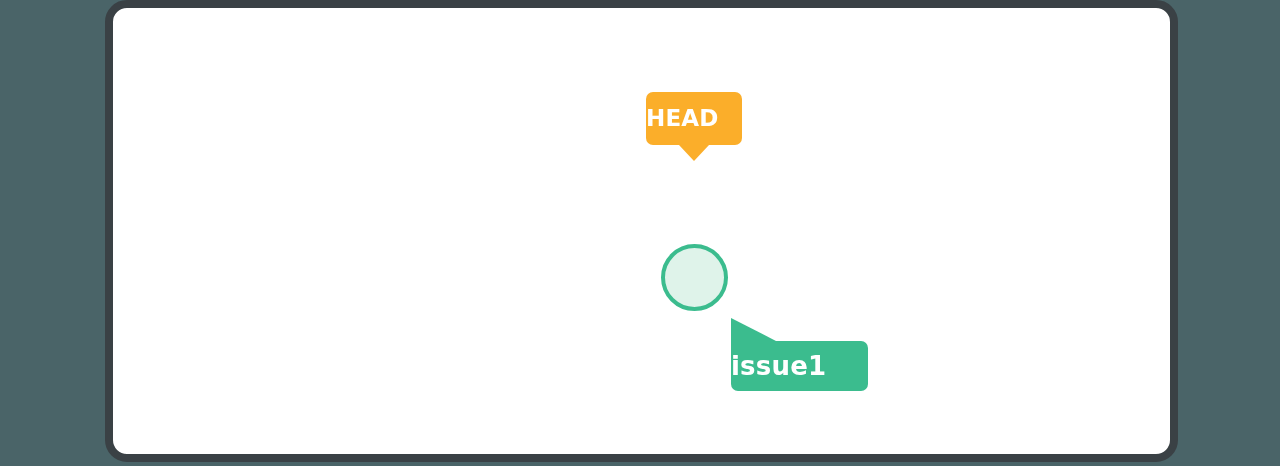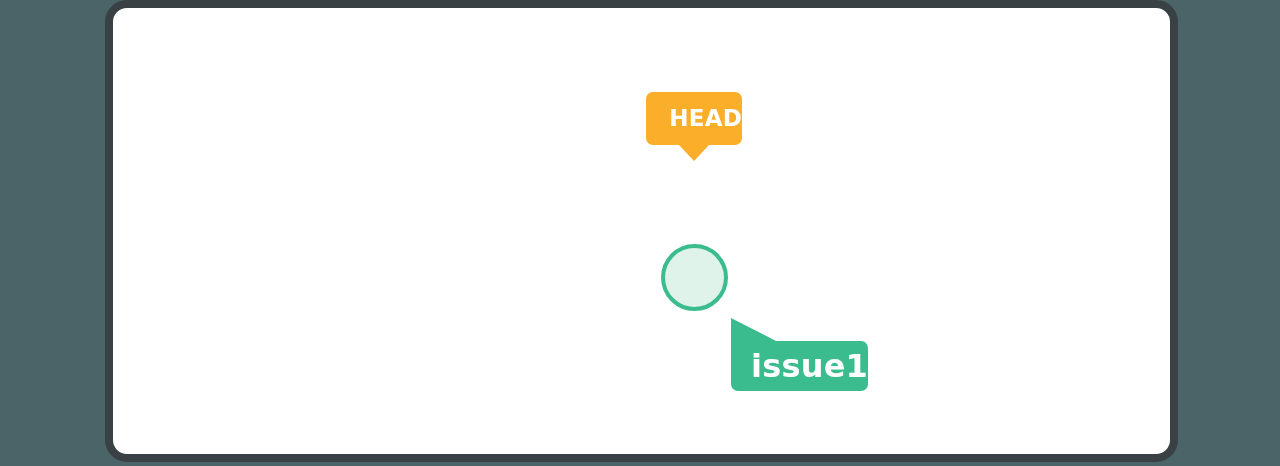--- a/index.html
+++ b/index.html
@@ -34,21 +34,21 @@
     inset: 0;
   }
 
   
   .ref-badge {
     position: absolute;
     box-sizing: border-box;
     border-radius: 7px;
     display: flex;
     align-items: center;
-    justify-content: flex-end;
+    justify-content: flex-start;
     color: #ffffff;
     font-weight: bold;
     letter-spacing: 0.2px;
     line-height: 1;
     white-space: nowrap;
     user-select: none;
   }
 
   
   .ref-badge.tail-down::after {
@@ -99,21 +99,21 @@
     border-radius: 50%;
   }
 
   
   #badge-issue1 {
     left: 618px;
     top: 333px;
     width: 137px;
     height: 50px;
     background: #3bbc8e;
-    font-size: 32px;
+    font-size: 26px;
     border-top-left-radius: 0;
   }
   
   #badge-issue1::before {
     content: "";
     position: absolute;
     left: 0;
     bottom: 100%;
     width: 0;
     height: 0;

